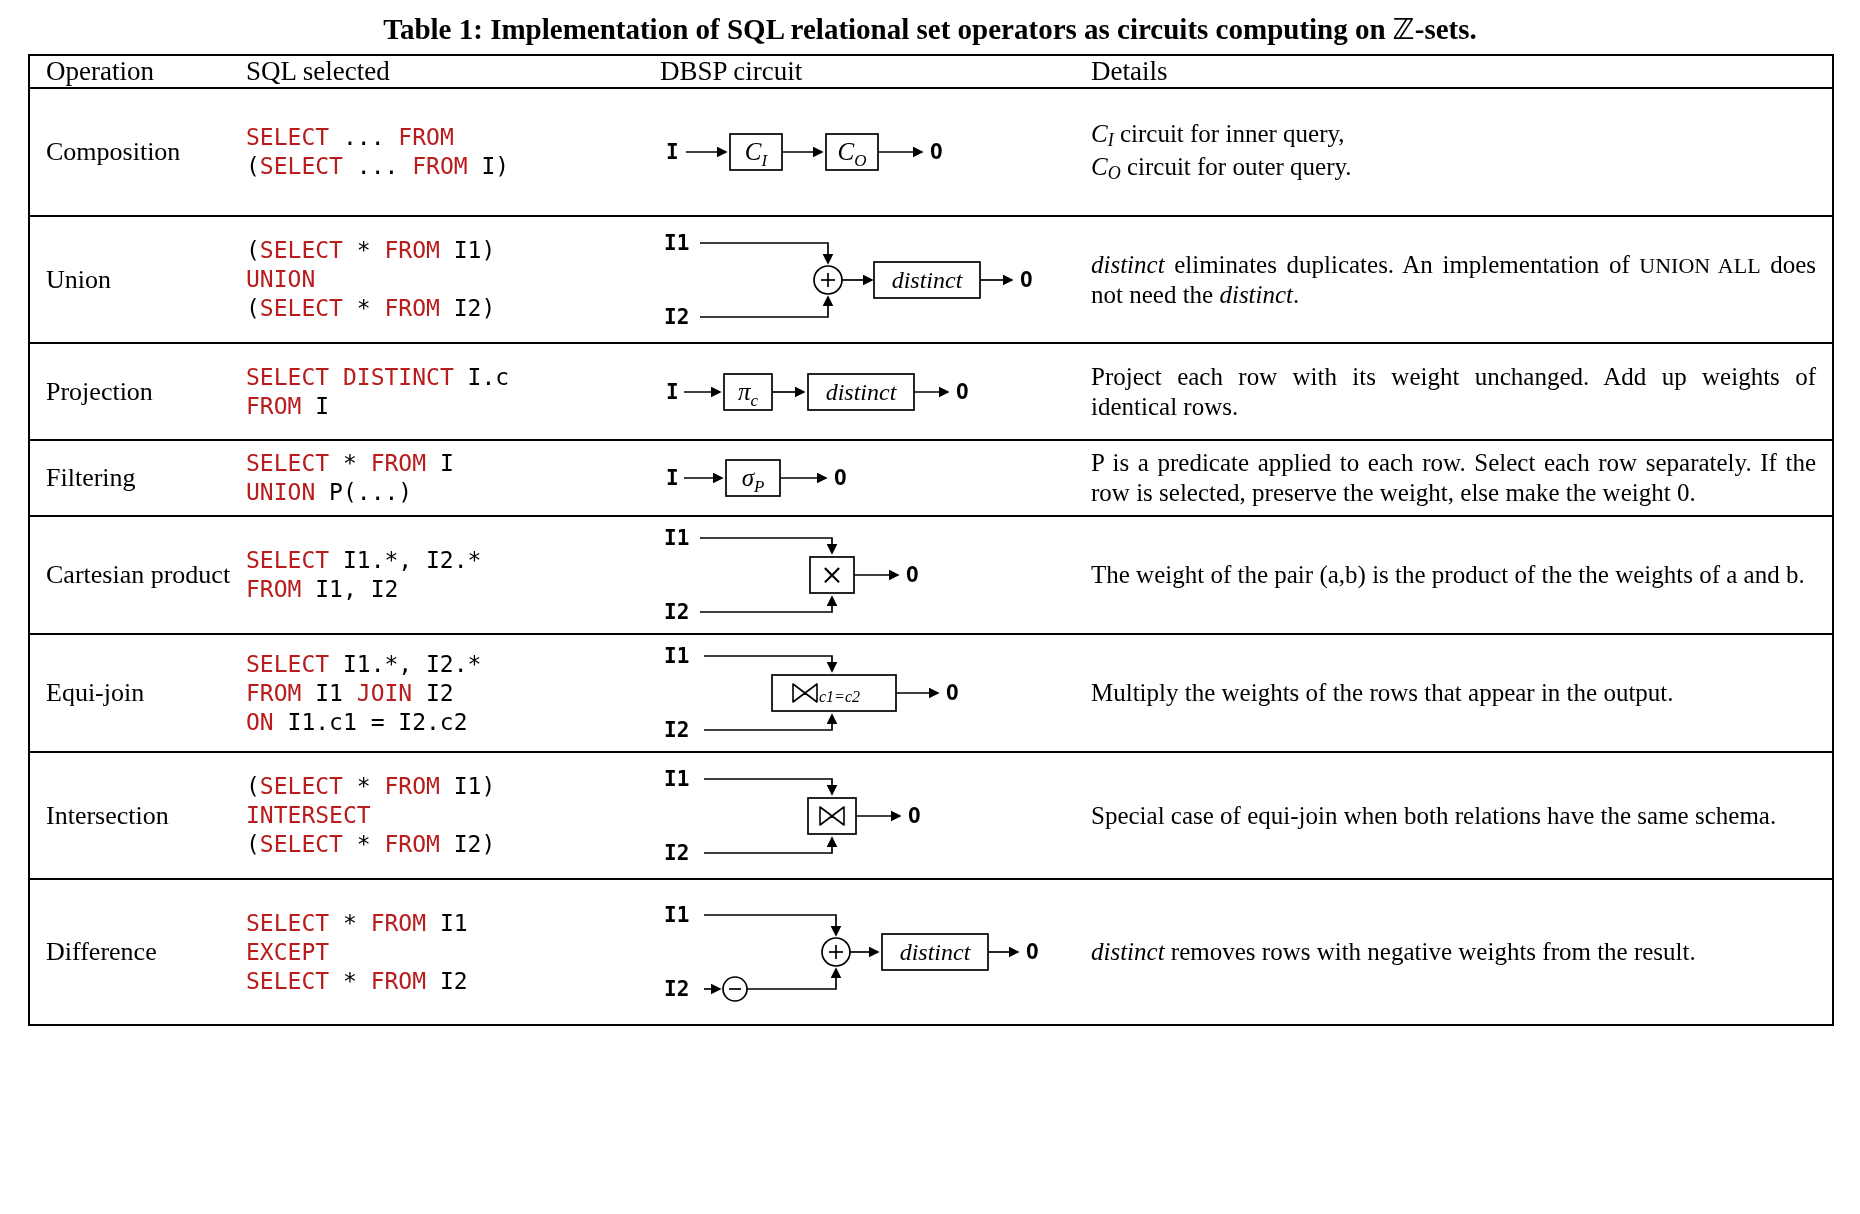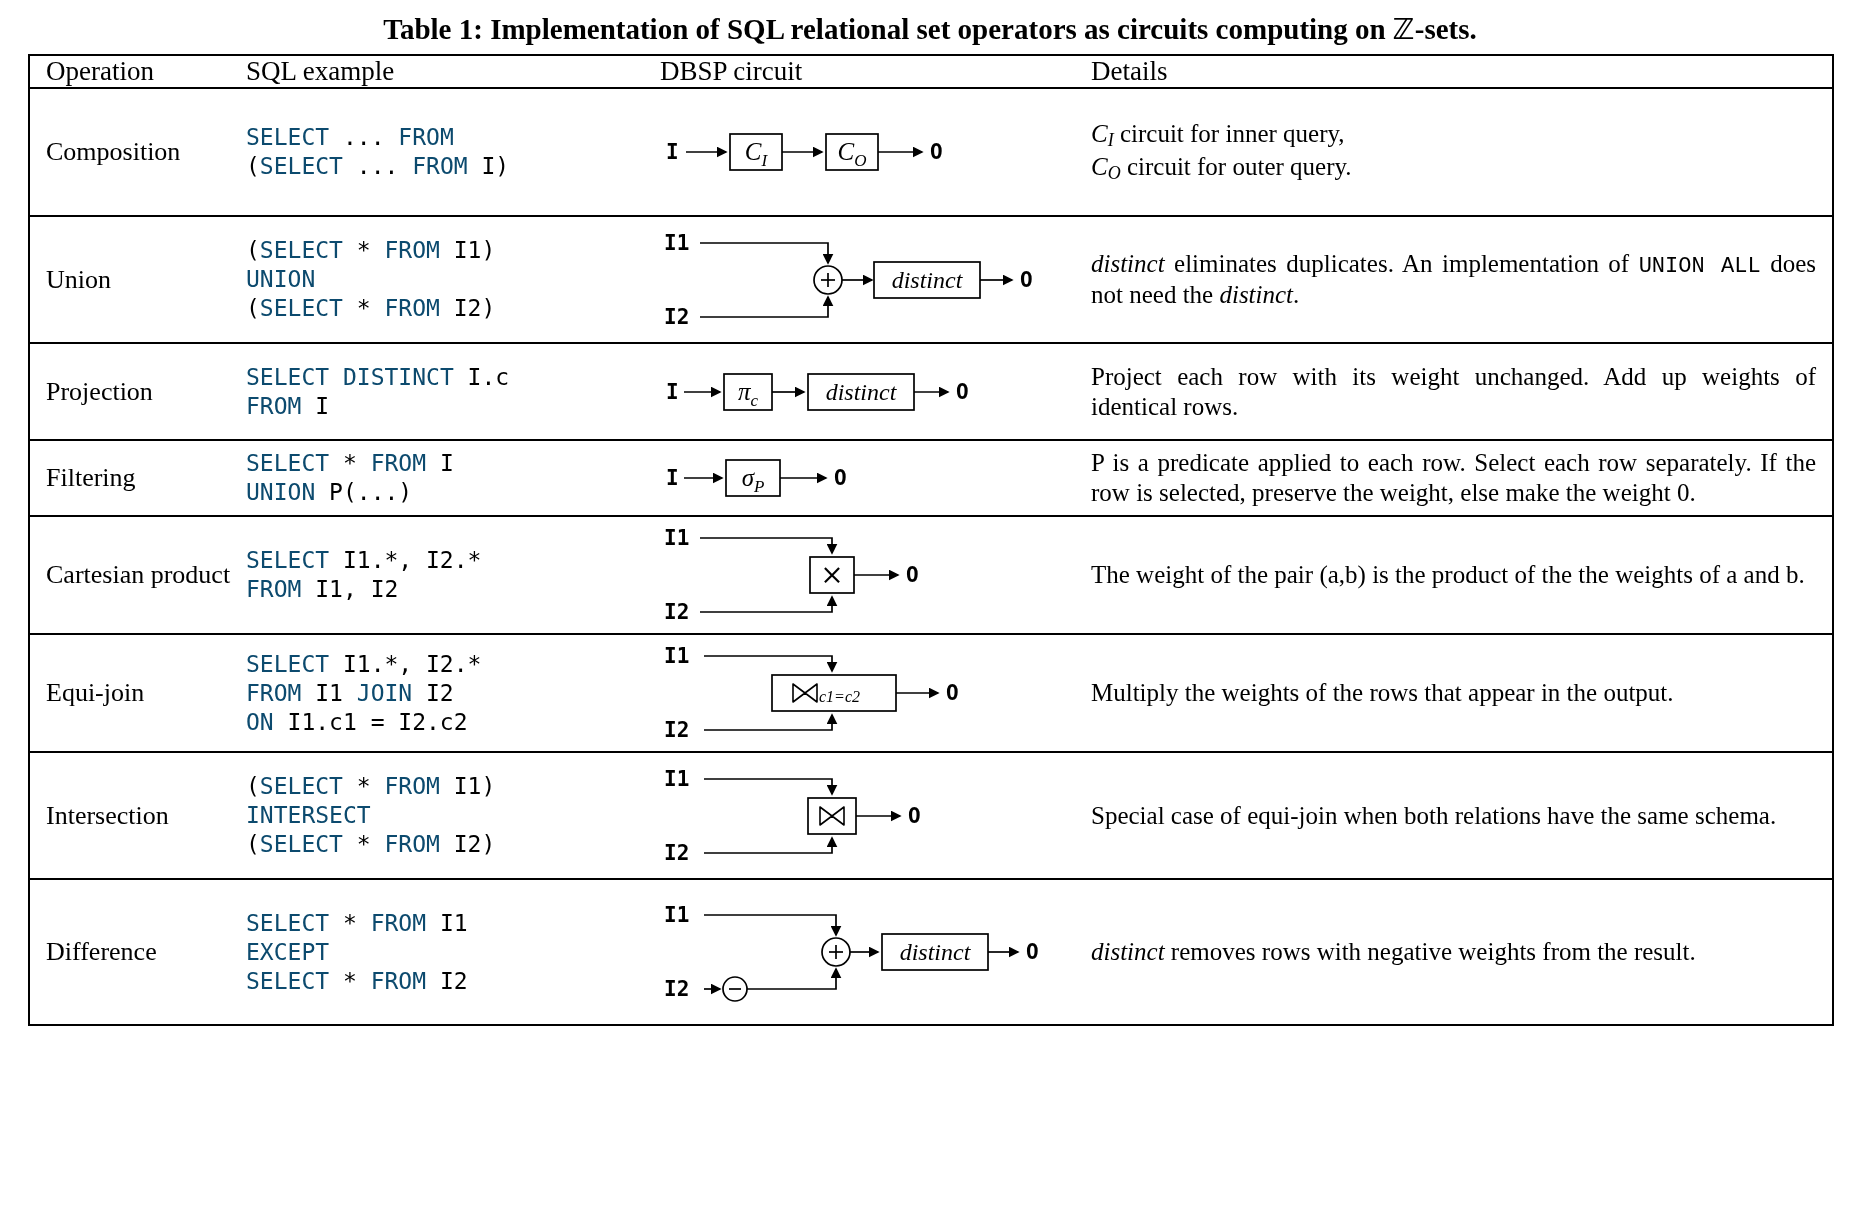--- a/index.html
+++ b/index.html
@@ -36,24 +36,24 @@
   .tbl tbody tr:nth-child(6){height:118px}
   .tbl tbody tr:nth-child(7){height:127px}
   .tbl tbody tr:nth-child(8){height:146px}
   .c-op  { padding-left:16px; }
   .c-sql { padding-left:12px; }
   .c-cir { padding-left:6px; }
   .c-det { padding-left:12px; padding-right:16px; }
   td.op { font-size:26px; line-height:1.15; }
   td.sql { font-family:"DejaVu Sans Mono","Liberation Mono",monospace; font-size:23px; }
   .sql-line { line-height:29px; white-space:pre; }
-  .kw { color:#0c4a6e; }
+  .kw { color:#b91c1c; }
   td.det { font-size:25px; line-height:1.2; text-align:justify; }
   .d-i { font-style:italic; }
-  .d-m { font-family:Liberation Mono, monospace; font-size:22px; }
+  .d-m { font-family:Liberation Serif, serif; font-size:22px; }
   .d-sub { font-style:italic; font-size:18px; vertical-align:-4px; }
   
   td.cir svg { display:block; }
   .wire { stroke:#000; stroke-width:1.7; fill:none; }
   .obox { stroke:#000; stroke-width:1.7; fill:#fff; }
   .cio {
     font-family:"DejaVu Sans Mono","Liberation Mono",monospace;
     font-weight:bold; font-size:21px; fill:#000;
   }
   .cbx { font-family:"Liberation Serif","DejaVu Serif",serif; font-style:italic; font-size:25px; fill:#000; }
@@ -72,21 +72,21 @@
   <table class="tbl">
     <colgroup>
         <col class="w-op">
         <col class="w-sql">
         <col class="w-cir">
         <col class="w-det">
       </colgroup>
     <thead>
       <tr>
         <th class="c-op">Operation</th>
-        <th class="c-sql">SQL example</th>
+        <th class="c-sql">SQL selected</th>
         <th class="c-cir">DBSP circuit</th>
         <th class="c-det">Details</th>
       </tr>
     </thead>
     <tbody>
 
       <tr>
         <td class="op c-op">Composition</td>
         <td class="sql c-sql">
             <div class="sql-line"><span class="kw">SELECT</span><span> ... </span><span class="kw">FROM</span></div>

